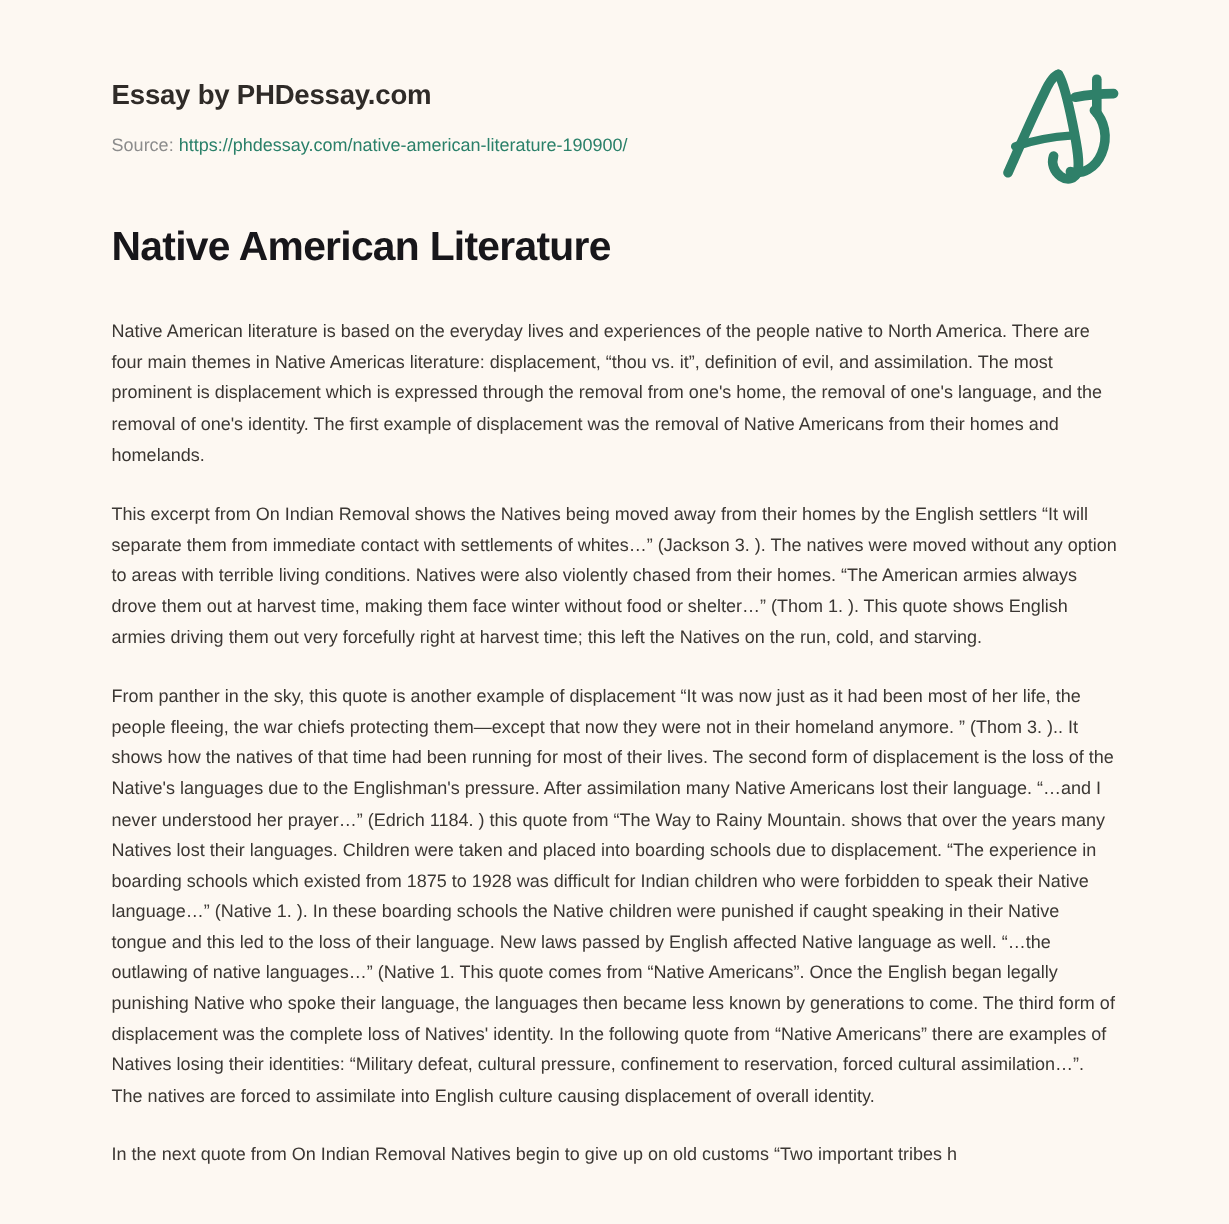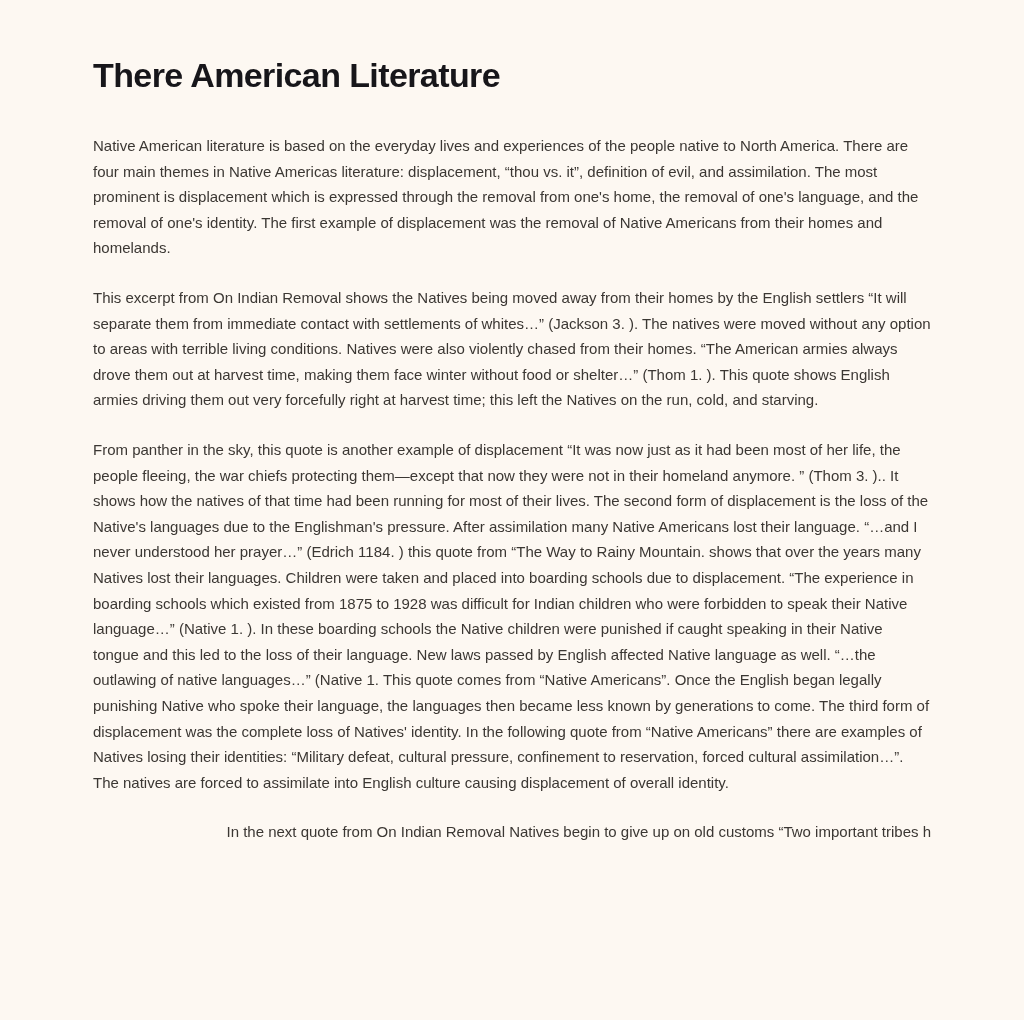--- a/index.html
+++ b/index.html
@@ -92,32 +92,61 @@
   .body-copy p {
     font-size: 15px;
     line-height: 25.6px;
     color: #3b3733;
     margin: 0 0 24px 0;
     text-align: left;
     hyphens: none;
   }
   .body-copy p:last-child {
     margin-bottom: 12px;
-    text-align: right;
   }
 </style>
 </head>
 <body>
 
 <div class="page">
 
+  <div class="header">
+
+    <h1 class="brand-title">Essay by PHDessay.com</h1>
+
+    <p class="source-line">
+      <span class="source-label">Source:</span>
+      <a class="source-url" href="#">https://phdessay.com/native-american-literature-190900/</a>
+    </p>
+
+    <div class="logo">
+      <svg viewBox="0 0 120 110" xmlns="http://www.w3.org/2000/svg">
+        <g fill="none" stroke="#2f8069" stroke-linecap="round" stroke-linejoin="round">
+
+          <path d="M14 96 C 22 78, 34 50, 44 30 C 48 21, 52 15, 56 14" stroke-width="8"></path>
+
+          <path d="M56 14 C 60 20, 64 36, 68 56 C 72 76, 74 88, 72 95
+                   C 70 101, 64 103, 58 99 C 52 95, 50 88, 52 82" stroke-width="8"></path>
+
+          <path d="M20 74 C 32 70, 50 66, 66 65" stroke-width="7"></path>
+
+          <path d="M86 44 C 94 52, 98 66, 92 80 C 87 92, 76 98, 66 95" stroke-width="8"></path>
+
+          <path d="M88 18 C 88 26, 88 36, 88 46" stroke-width="8"></path>
+
+          <path d="M70 33 C 80 31, 92 30, 102 30" stroke-width="8"></path>
+        </g>
+      </svg>
+    </div>
+
+  </div>
 
   <div class="article">
 
-    <h2 class="article-title">There American Literature</h2>
+    <h2 class="article-title">Native American Literature</h2>
 
     <div class="body-copy">
       <p>Native American literature is based on the everyday lives and experiences of the people native to North America. There are four main themes in Native Americas literature: displacement, “thou vs. it”, definition of evil, and assimilation. The most prominent is displacement which is expressed through the removal from one's home, the removal of one's language, and the removal of one's identity. The first example of displacement was the removal of Native Americans from their homes and homelands.</p>
       <p>This excerpt from On Indian Removal shows the Natives being moved away from their homes by the English settlers “It will separate them from immediate contact with settlements of whites…” (Jackson 3. ). The natives were moved without any option to areas with terrible living conditions. Natives were also violently chased from their homes. “The American armies always drove them out at harvest time, making them face winter without food or shelter…” (Thom 1. ). This quote shows English armies driving them out very forcefully right at harvest time; this left the Natives on the run, cold, and starving.</p>
       <p>From panther in the sky, this quote is another example of displacement “It was now just as it had been most of her life, the people fleeing, the war chiefs protecting them—except that now they were not in their homeland anymore. ” (Thom 3. ).. It shows how the natives of that time had been running for most of their lives. The second form of displacement is the loss of the Native's languages due to the Englishman's pressure. After assimilation many Native Americans lost their language. “…and I never understood her prayer…” (Edrich 1184. ) this quote from “The Way to Rainy Mountain. shows that over the years many Natives lost their languages. Children were taken and placed into boarding schools due to displacement. “The experience in boarding schools which existed from 1875 to 1928 was difficult for Indian children who were forbidden to speak their Native language…” (Native 1. ). In these boarding schools the Native children were punished if caught speaking in their Native tongue and this led to the loss of their language. New laws passed by English affected Native language as well. “…the outlawing of native languages…” (Native 1. This quote comes from “Native Americans”. Once the English began legally punishing Native who spoke their language, the languages then became less known by generations to come. The third form of displacement was the complete loss of Natives' identity. In the following quote from “Native Americans” there are examples of Natives losing their identities: “Military defeat, cultural pressure, confinement to reservation, forced cultural assimilation…”. The natives are forced to assimilate into English culture causing displacement of overall identity.</p>
       <p>In the next quote from On Indian Removal Natives begin to give up on old customs “Two important tribes h</p>
     </div>
 
   </div>
 

